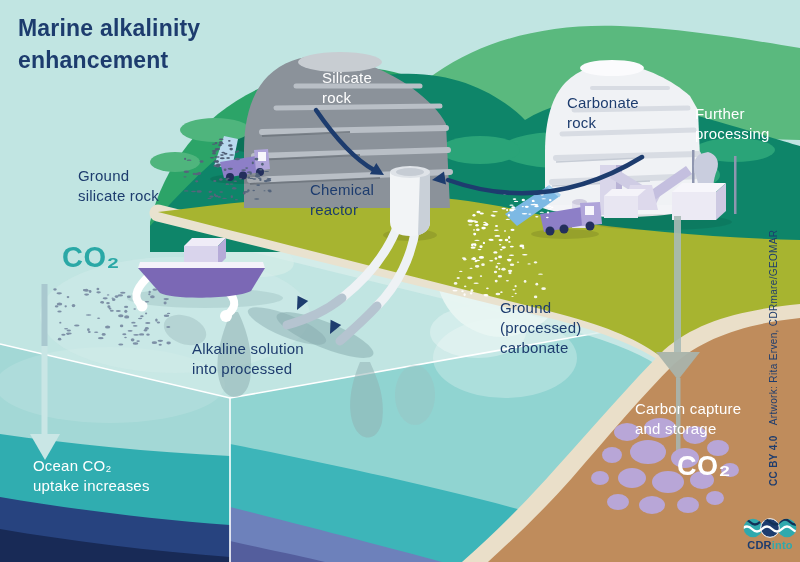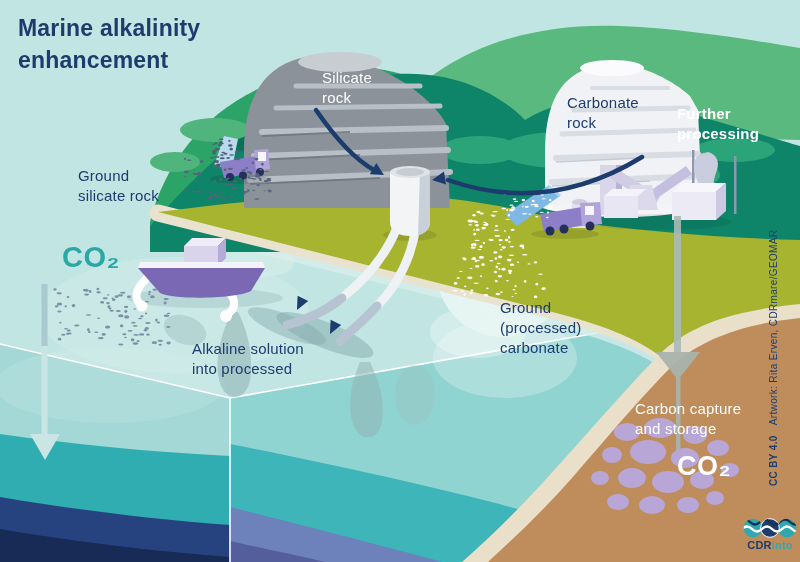--- a/index.html
+++ b/index.html
@@ -594,31 +594,35 @@
 </svg>
 
 <div class="lbl title navy" style="left:18px;top:13px;">Marine alkalinity
 enhancement</div>
 <div class="lbl fs15 navy" style="left:78px;top:166px;">Ground
 silicate rock</div>
 <div class="lbl fs15 white" style="left:322px;top:68px;">Silicate
 rock</div>
 <div class="lbl fs15 navy" style="left:567px;top:93px;">Carbonate
 rock</div>
-<div class="lbl fs15 white" style="left:677px;top:104px;font-weight:bold;">Further
+<div class="lbl fs15 white" style="left:695px;top:104px;">Further
 processing</div>
+<div class="lbl fs15 navy" style="left:310px;top:180px;">Chemical
+reactor</div>
 <div class="lbl big teal" style="left:30px;top:238px;font-size:29px;">CO₂</div>
 <div class="lbl fs15 navy" style="left:192px;top:339px;">Alkaline solution
 into processed</div>
 <div class="lbl fs15 navy" style="left:500px;top:298px;">Ground
 (processed)
 carbonate</div>
 <div class="lbl fs15 white" style="left:635px;top:399px;">Carbon capture
 and storage</div>
 <div class="lbl big white" style="left:645px;top:449px;font-size:27px;">CO₂</div>
+<div class="lbl fs15 white" style="left:33px;top:456px;">Ocean CO₂
+uptake increases</div>
 
 <div class="credit">
   <span class="lic">CC BY 4.0</span><span>Artwork: Rita Erven, CDRmare/GEOMAR</span>
 </div>
 
 <div class="logo-text">
   <span class="p1">CDR</span><span class="p2">into</span>
 </div>
 
 </div>

